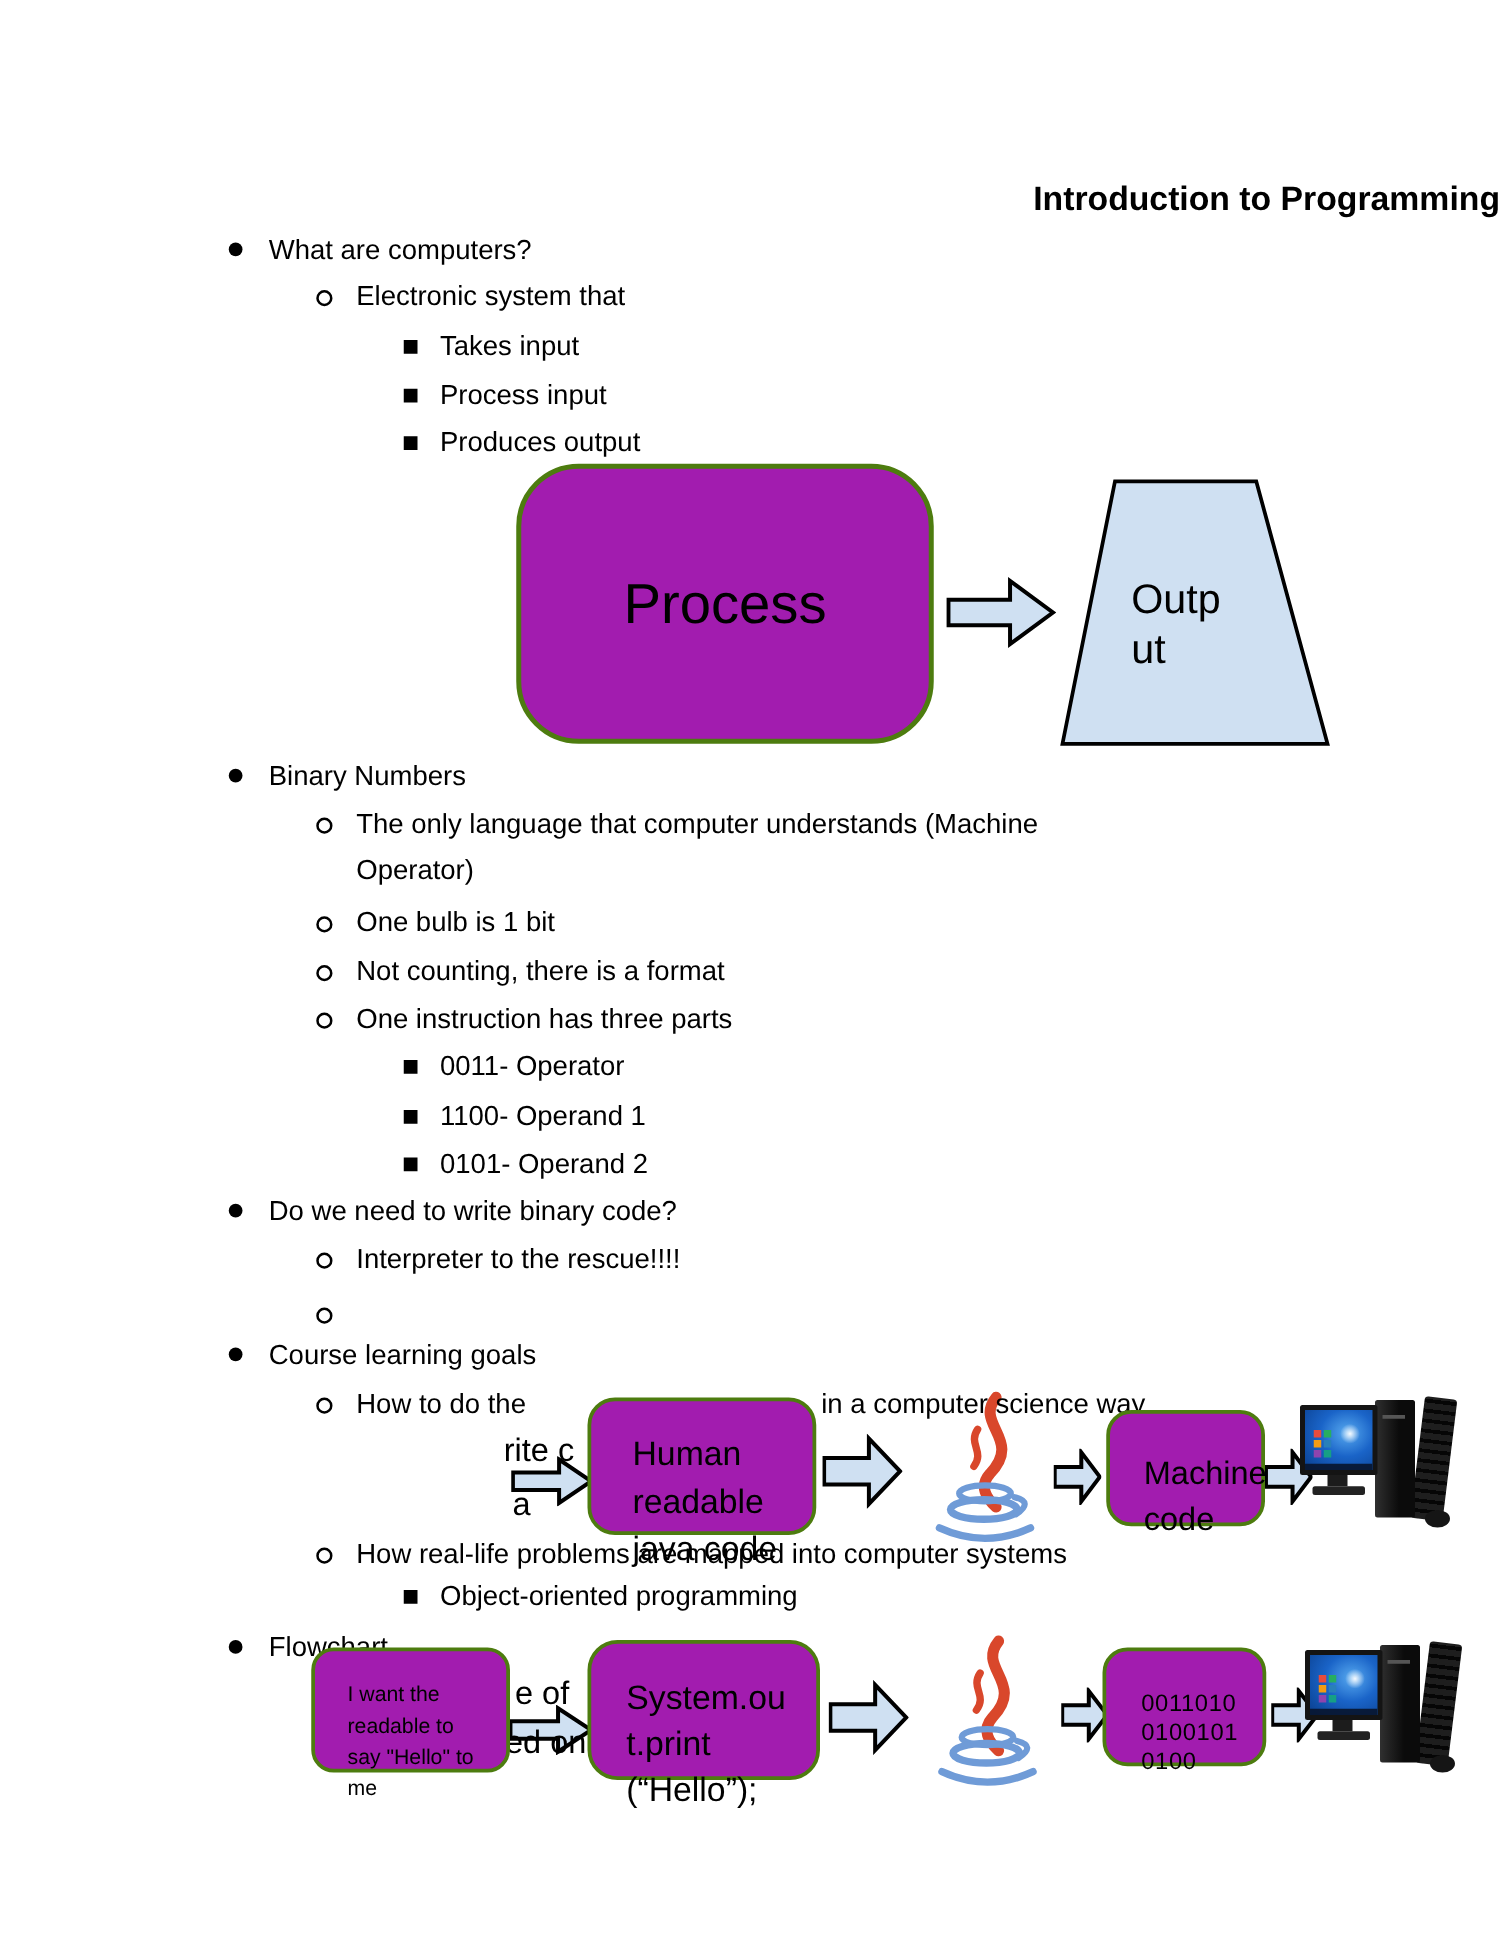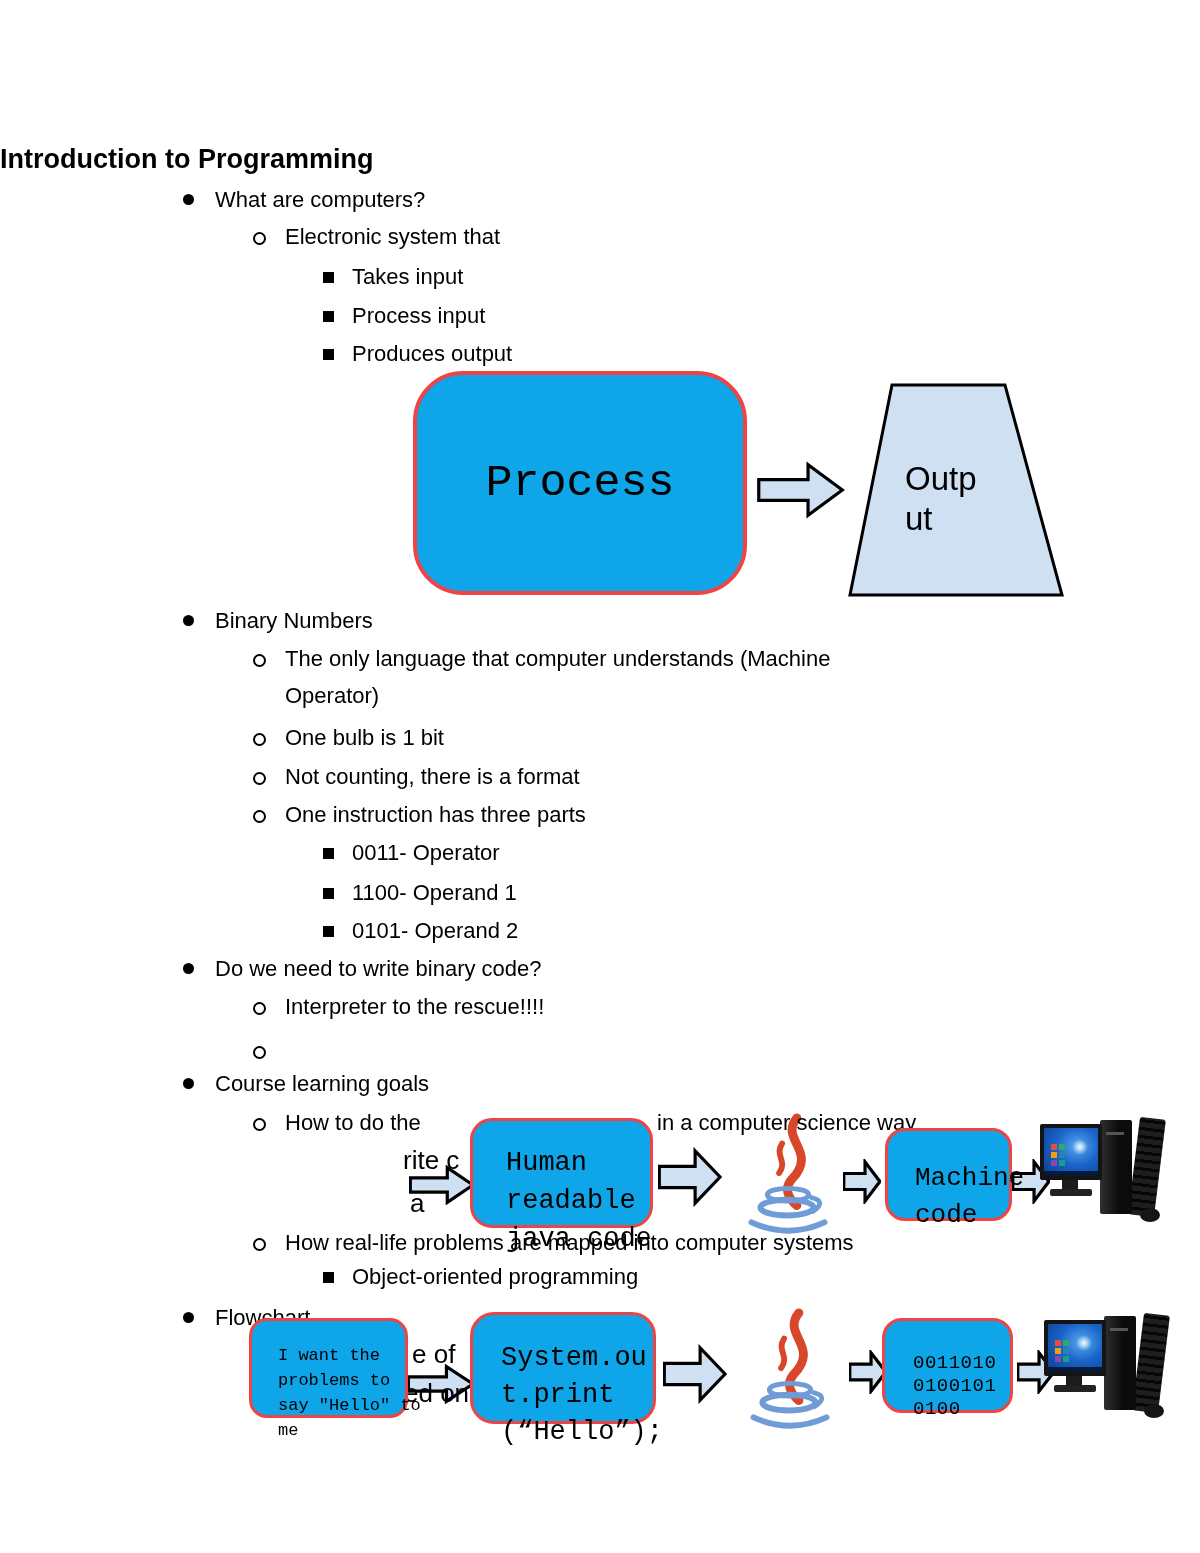--- a/index.html
+++ b/index.html
@@ -1,30 +1,30 @@
 <!DOCTYPE html>
 <html><head>
 <meta charset="utf-8">
 <style>
   html,body{margin:0;padding:0;background:#888;}
   #page{position:relative;width:1200px;height:1553px;background:#ffffff;margin:0 auto;
         font-family:"Liberation Sans", sans-serif;color:#000;overflow:hidden;}
-  .title{position:absolute;top:144px;left:0;width:1200px;text-align:left;
+  .title{position:absolute;top:144px;left:0;width:1200px;text-align:right;
          font-size:27px;font-weight:bold;z-index:3;}
   .ln{position:absolute;font-size:22px;line-height:30px;white-space:nowrap;z-index:3;}
   .l1{left:215px}.l2{left:285px}.l3{left:352px}.cont{left:285px}
   .bu{position:absolute;display:block;}
   .l1 .bu{left:-32px;top:9px;width:11px;height:11px;background:#000;border-radius:50%;}
   .l2 .bu{left:-32px;top:10px;width:9px;height:9px;background:#fff;border:2px solid #000;border-radius:50%;}
   .l3 .bu{left:-29px;top:10px;width:11px;height:11px;background:#000;}
   .tx2{position:absolute;top:0;}
   .frag{position:absolute;font-size:26px;line-height:30px;white-space:nowrap;z-index:3;}
   
   .shape{position:absolute;z-index:2;}
-  .bluebox{position:absolute;z-index:4;background:#0ea5e9;border:3px solid #ef4444;box-sizing:border-box;font-family:Liberation Mono, monospace;}
+  .bluebox{position:absolute;z-index:4;background:#a21caf;border:3px solid #4d7c0f;box-sizing:border-box;}
   .bluebox .bl{display:block;white-space:nowrap;}
   .process-box{left:413px;top:371px;width:334px;height:224px;border-radius:50px;
                border-width:4px;display:flex;align-items:center;justify-content:center;z-index:2;}
   .process-box span{font-size:45px;}
   .io-label{position:absolute;font-size:34px;z-index:3;}
   
   .box-en{left:247px;top:1128px;width:163px;height:95px;border-radius:20px;
           font-size:26px;line-height:38px;padding:23px 0 0 14px;}
   .box-hr{left:470px;top:1118px;width:183px;height:110px;border-radius:22px;
           font-size:27px;line-height:38px;padding:23px 0 0 33px;}
@@ -213,21 +213,21 @@
         <div class="tbar"></div>
       </div>
     </div>
     <div class="neck"></div>
     <div class="mbase"></div>
     <div class="mouse"></div>
   </div>
 
   <div class="bluebox box-iw">
     <span class="bl">I want the</span>
-    <span class="bl">problems to</span>
+    <span class="bl">readable to</span>
     <span class="bl">say "Hello" to</span>
     <span class="bl">me</span>
   </div>
   <div class="bluebox box-sp">
     <span class="bl">System.ou</span>
     <span class="bl">t.print</span>
     <span class="bl">(“Hello”);</span>
   </div>
   <div class="bluebox box-bin">
     <span class="bl">0011010</span>

